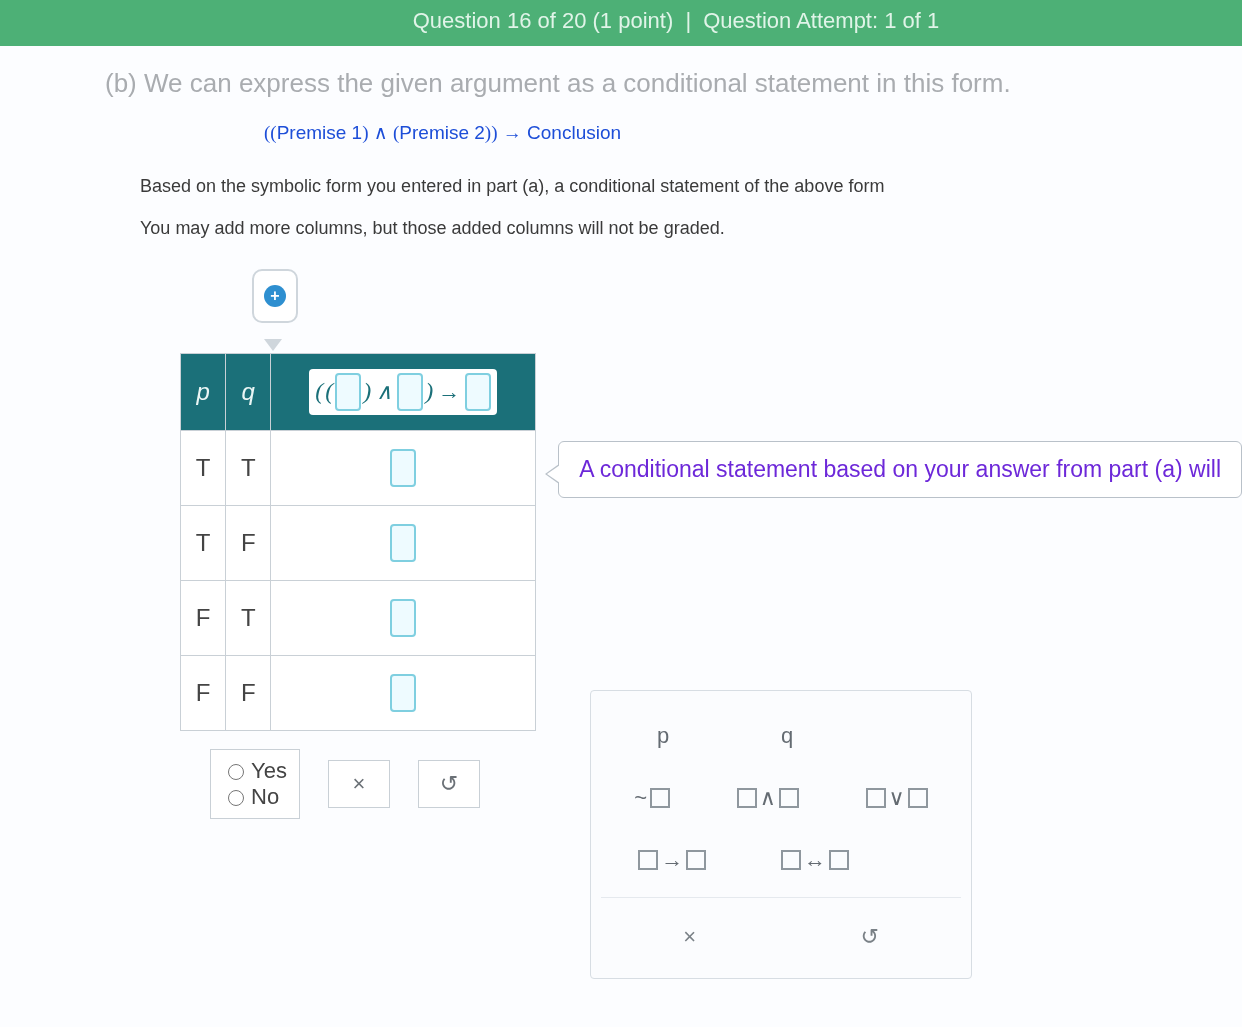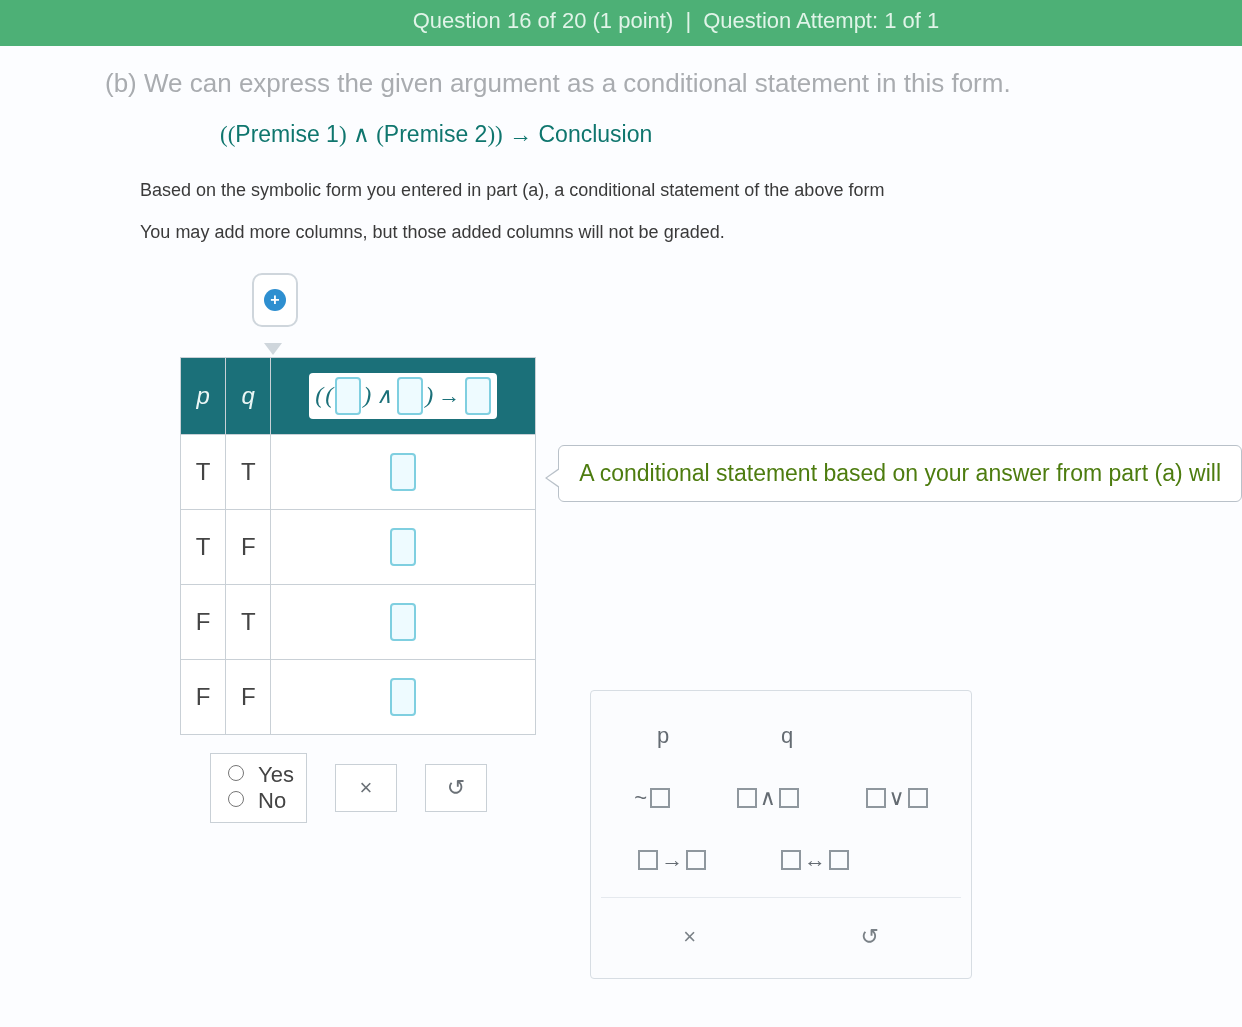--- a/index.html
+++ b/index.html
@@ -2,53 +2,53 @@
 <html><head>
 <meta charset="utf-8">
 <style>
   html,body{margin:0;padding:0;background:#f0f1f3;font-family:Arial,Helvetica,sans-serif;color:#333;}
   .page{width:1242px;height:1027px;position:relative;overflow:hidden;background:#fcfdff;}
   .topbar{background:#4db076;color:#e0f4e8;font-size:22px;padding:8px 0 12px 0;text-align:center;}
   .topbar-inner{padding-left:110px;}
   .sep{padding:0 6px;color:#e0f4e8;}
   .body{padding:16px 0 0 0;}
   .faded{color:#a9acb0;font-size:26px;padding:6px 0 14px 105px;}
-  .formula{font-size:23px;color:#0f766e;padding:8px 0 22px 220px;}
+  .formula{font-size:19px;color:#1d4ed8;padding:8px 0 22px 220px;margin-left:44px;}
   .formula .paren{font-family:"Times New Roman",serif;}
   .para{font-size:18px;color:#3a3a3a;padding:8px 0 10px 140px;line-height:1.35;}
   .content-row{display:flex;align-items:flex-start;padding-left:180px;margin-top:18px;}
   .add-handle{position:relative;width:50px;height:70px;margin-left:72px;margin-bottom:-4px;}
   .add-handle .box{width:42px;height:50px;border:2px solid #cfd6dc;border-radius:10px;background:#fff;position:relative;display:flex;align-items:center;justify-content:center;}
   .plus-badge{width:22px;height:22px;border-radius:50%;background:#2e8fd0;color:#fff;display:flex;align-items:center;justify-content:center;font-size:16px;font-weight:bold;}
   .add-handle::after{content:"";position:absolute;bottom:-12px;left:12px;width:0;height:0;border-left:9px solid transparent;border-right:9px solid transparent;border-top:12px solid #cfd6dc;}
   table.truth{border-collapse:collapse;background:#fff;}
   table.truth th,table.truth td{border:1px solid #c9d0d6;text-align:center;font-size:24px;}
   table.truth th{background:#1b7079;color:#eaf6f5;font-style:italic;font-weight:normal;height:74px;}
   th.pq{width:46px;}
   th.expr{width:272px;background:#1b7079;}
   td.pq{width:46px;height:72px;color:#444;}
   td.expr{width:272px;height:72px;}
   .slot{display:inline-block;width:22px;height:34px;border:2px solid #7fcfe0;border-radius:4px;background:#eefbff;vertical-align:middle;}
   .expr-head{display:inline-flex;align-items:center;gap:2px;background:#fff;border-radius:4px;padding:4px 6px;}
   .op{color:#e8f6f7;font-size:22px;padding:0 3px;}
   .expr-head .op{color:#1b7079;}
-  .hint{position:relative;margin-left:22px;background:#fff;border:1px solid #b9c1c9;border-radius:6px;padding:14px 20px;font-size:23px;color:#4d7c0f;align-self:flex-start;margin-top:88px;white-space:nowrap;}
+  .hint{position:relative;margin-left:22px;background:#fff;border:1px solid #b9c1c9;border-radius:6px;padding:14px 20px;font-size:23px;color:#6d28d9;align-self:flex-start;margin-top:88px;white-space:nowrap;}
   .hint::before{content:"";position:absolute;left:-14px;top:22px;width:0;height:0;border-top:10px solid transparent;border-bottom:10px solid transparent;border-right:14px solid #b9c1c9;}
   .hint::after{content:"";position:absolute;left:-12px;top:23px;width:0;height:0;border-top:9px solid transparent;border-bottom:9px solid transparent;border-right:13px solid #fff;}
   .palette{margin-left:30px;margin-top:170px;width:360px;background:#fbfcfe;border:1px solid #d7dde3;border-radius:4px;padding:14px 10px 10px 10px;}
   .prow{display:flex;justify-content:space-around;align-items:center;height:62px;font-size:22px;color:#646b72;}
   .prow .sym{display:inline-flex;align-items:center;gap:3px;}
   .sq{display:inline-block;width:16px;height:16px;border:2px solid #8f979e;vertical-align:middle;}
   .prow.last{border-top:1px solid #e5e9ee;margin-top:6px;padding-top:8px;color:#7a8187;}
   .xbtn{font-size:22px;color:#7a8187;}
   .undo{font-size:22px;color:#7a8187;}
   .partc{padding:40px 0 0 190px;font-size:24px;color:#3a3a3a;}
   .ansrow{display:flex;align-items:center;gap:28px;padding:18px 0 0 210px;}
   .radiobox{border:1px solid #c9d0d6;background:#fff;padding:8px 12px;}
-  .radiobox label{display:flex;align-items:flex-start;gap:11px;font-size:22px;color:#444;}
+  .radiobox label{display:flex;align-items:center;gap:4px;font-size:22px;color:#444;}
   .radiobox input{width:16px;height:16px;}
   .mini{border:1px solid #c9d0d6;background:#fff;width:60px;height:46px;display:flex;align-items:center;justify-content:center;font-size:22px;color:#6b7177;}
 </style>
 </head>
 <body>
 
 <div class="page">
 
   <div class="topbar">
     <div class="topbar-inner">

